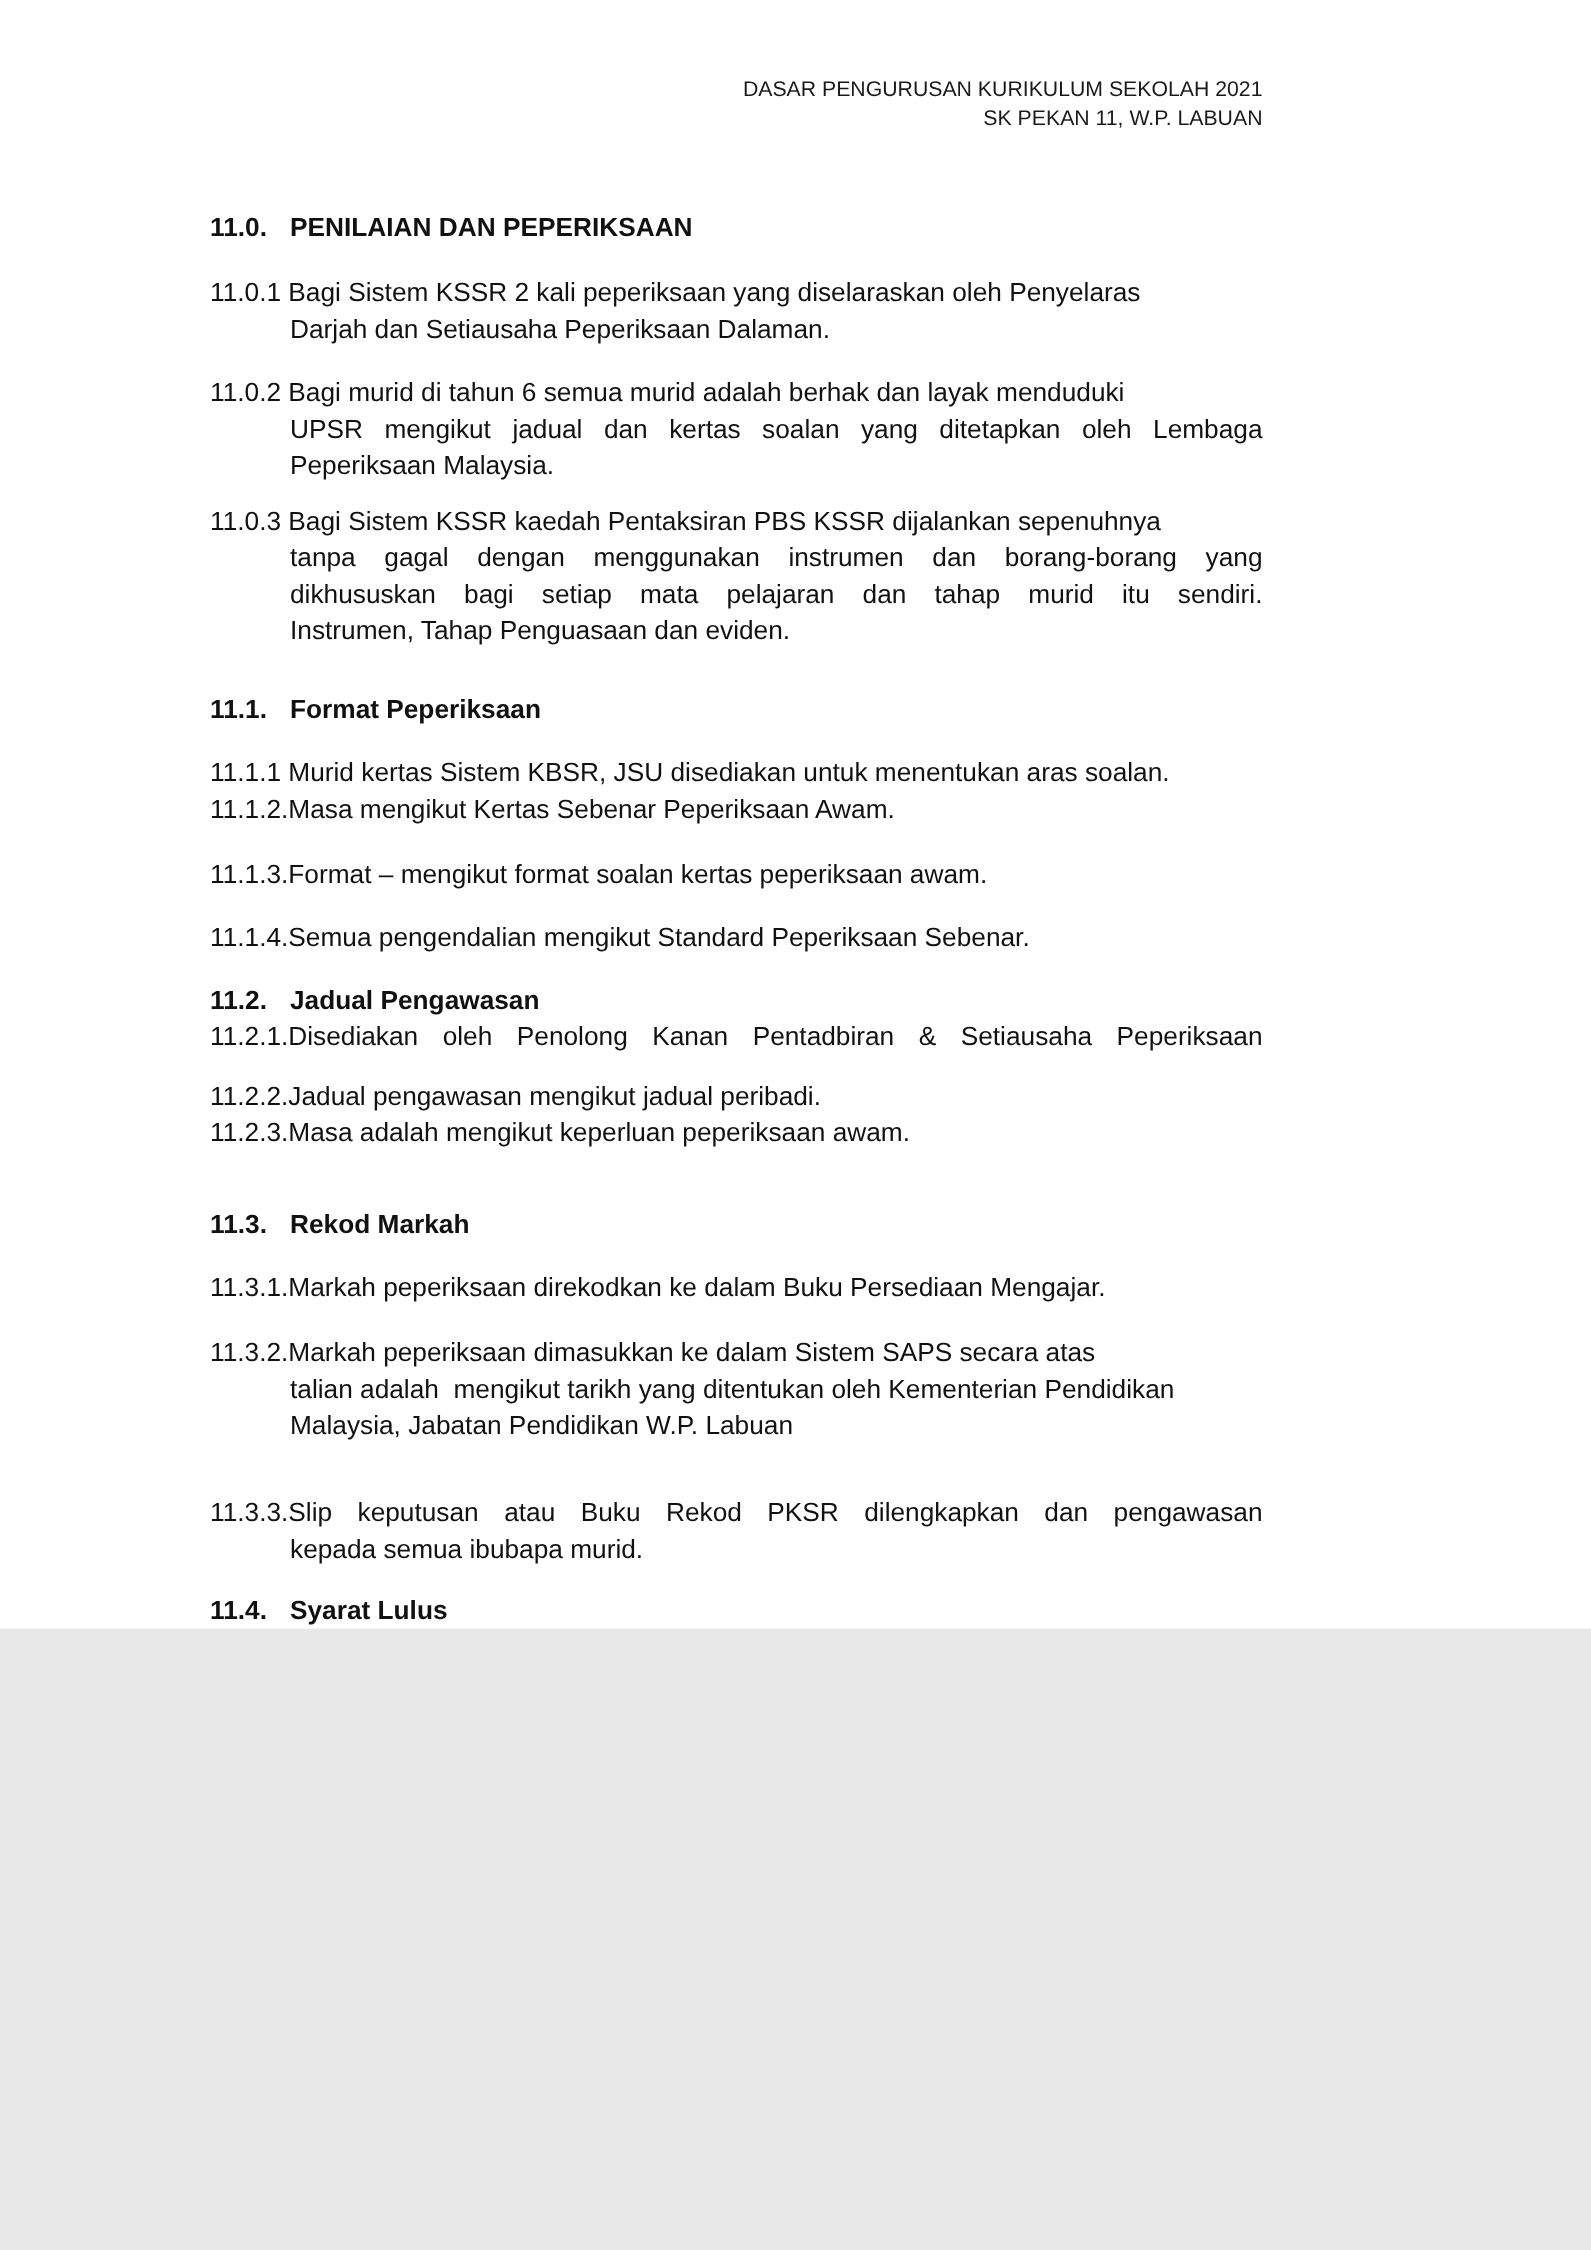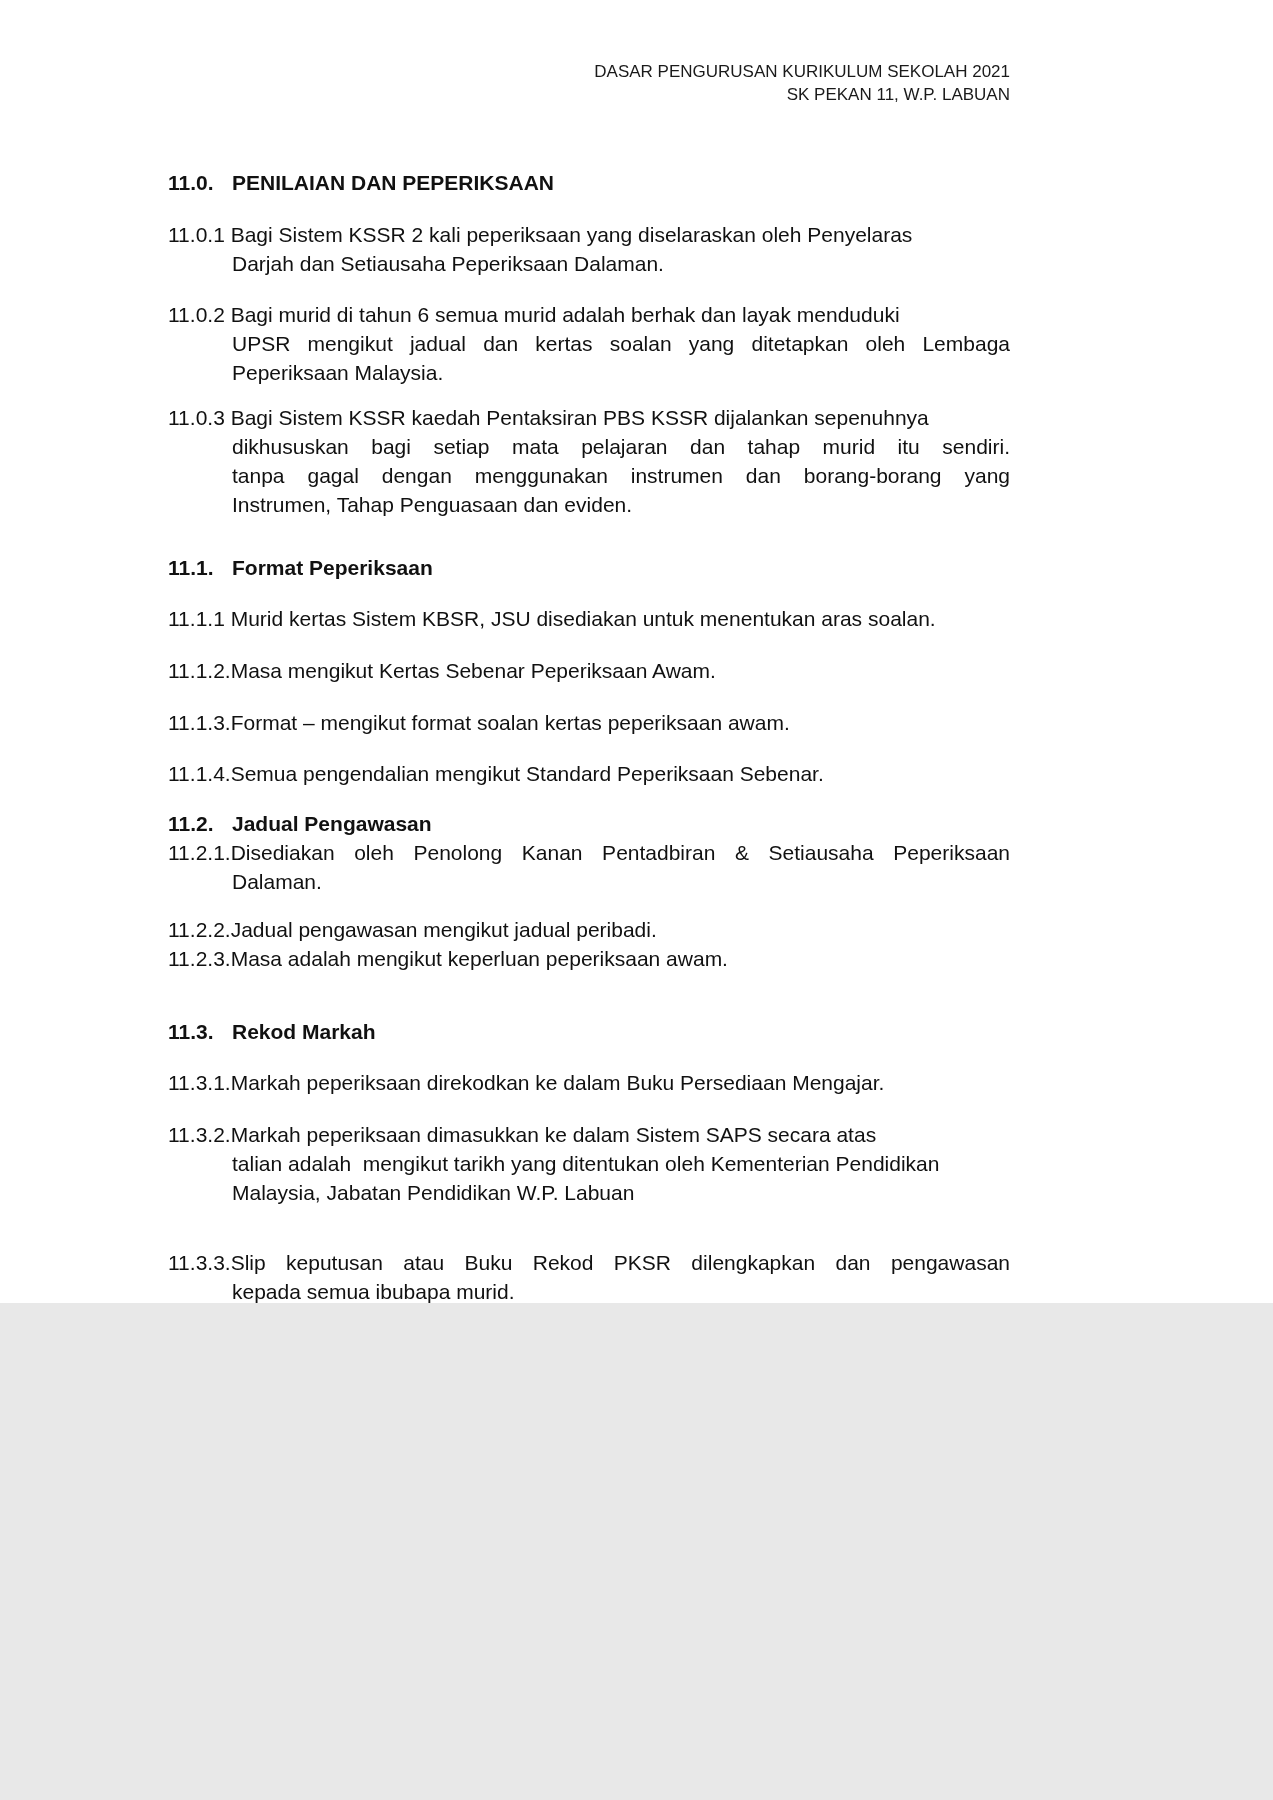--- a/index.html
+++ b/index.html
@@ -73,48 +73,47 @@
     </p>
 
     <p class="para" style="margin-top:22px">
       <span class="ln">11.0.2 Bagi murid di tahun 6 semua murid adalah berhak dan layak menduduki</span>
       <span class="ln cont j">UPSR mengikut jadual dan kertas soalan yang ditetapkan oleh Lembaga</span>
       <span class="ln cont">Peperiksaan Malaysia.</span>
     </p>
 
     <p class="para" style="margin-top:16px">
       <span class="ln">11.0.3 Bagi Sistem KSSR kaedah Pentaksiran PBS KSSR dijalankan sepenuhnya</span>
+      <span class="ln cont j">tanpa gagal dengan menggunakan instrumen dan borang-borang yang</span>
       <span class="ln cont j">dikhususkan bagi setiap mata pelajaran dan tahap murid itu sendiri.</span>
-      <span class="ln cont j">tanpa gagal dengan menggunakan instrumen dan borang-borang yang</span>
       <span class="ln cont">Instrumen, Tahap Penguasaan dan eviden.</span>
     </p>
 
     <h2 class="sec" style="margin-top:34px"><span class="num">11.1.</span><span class="ttl">Format Peperiksaan</span></h2>
 
     <p class="para" style="margin-top:22px">
       <span class="ln">11.1.1 Murid kertas Sistem KBSR, JSU disediakan untuk menentukan aras soalan.</span>
     </p>
 
-    <p class="para" style="margin-top:23px">
+    <p class="para" style="">
       <span class="ln">11.1.2.Masa mengikut Kertas Sebenar Peperiksaan Awam.</span>
     </p>
 
     <p class="para" style="margin-top:23px">
       <span class="ln">11.1.3.Format – mengikut format soalan kertas peperiksaan awam.</span>
     </p>
 
     <p class="para" style="margin-top:22px">
       <span class="ln">11.1.4.Semua pengendalian mengikut Standard Peperiksaan Sebenar.</span>
     </p>
 
     <h2 class="sec" style="margin-top:21px"><span class="num">11.2.</span><span class="ttl">Jadual Pengawasan</span></h2>
 
     <p class="para" style="">
       <span class="ln j">11.2.1.Disediakan oleh Penolong Kanan Pentadbiran &amp; Setiausaha Peperiksaan</span>
-      <span class="ln cont">Dalaman.</span>
     </p>
 
     <p class="para" style="margin-top:19px">
       <span class="ln">11.2.2.Jadual pengawasan mengikut jadual peribadi.</span>
     </p>
 
     <p class="para" style="margin-top:0">
       <span class="ln">11.2.3.Masa adalah mengikut keperluan peperiksaan awam.</span>
     </p>
 

